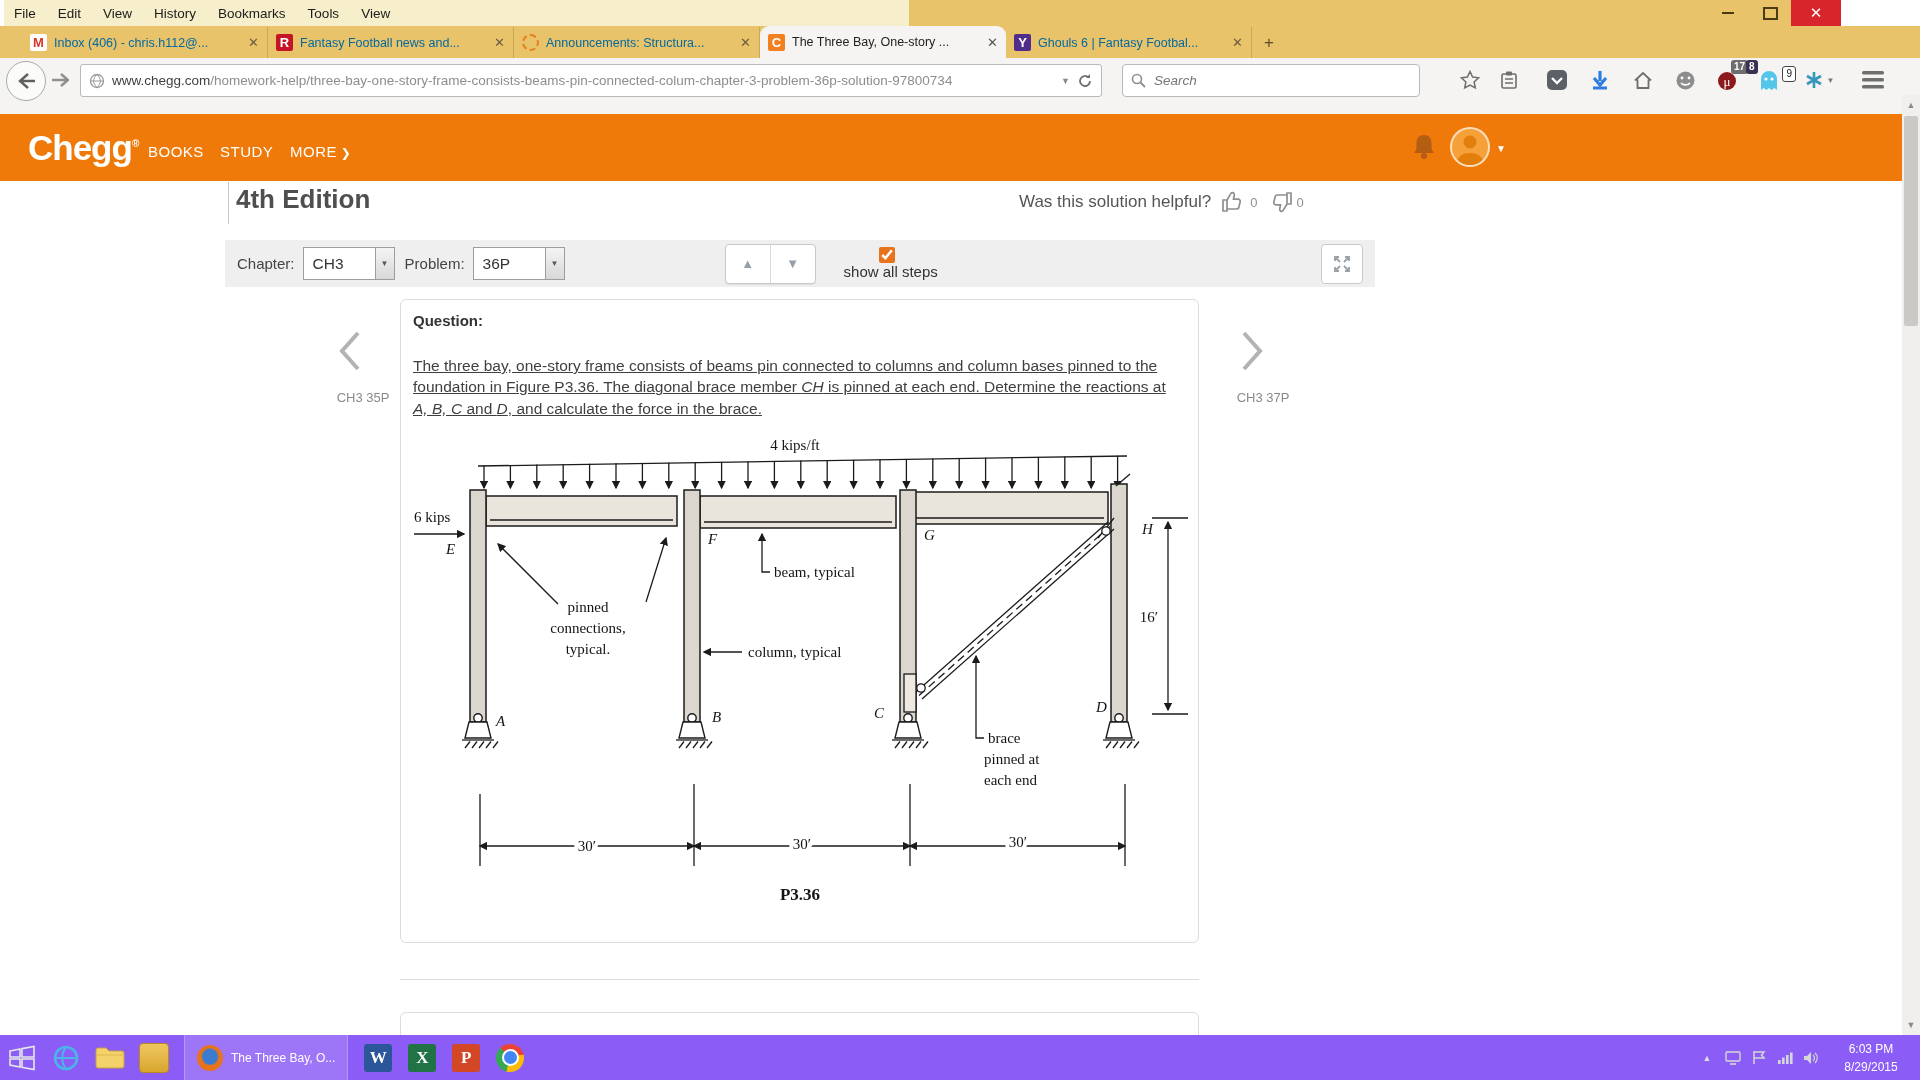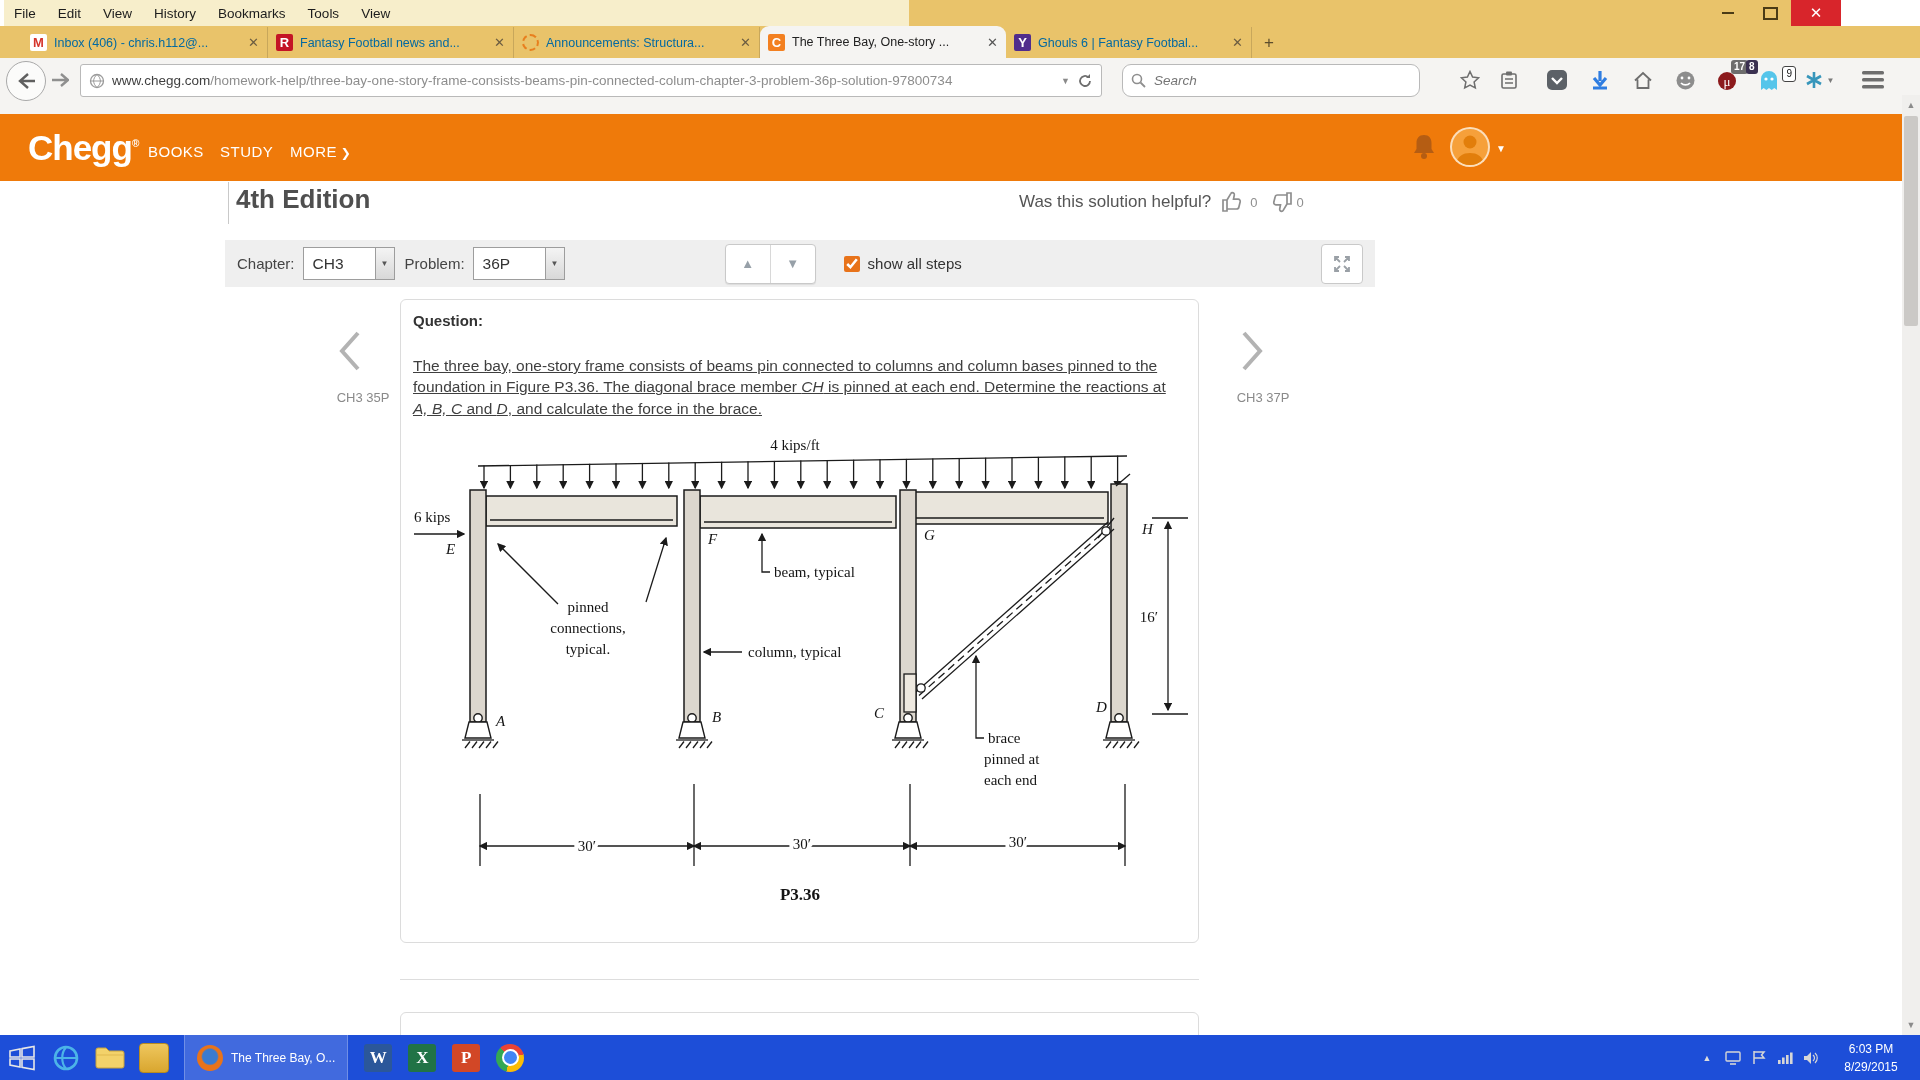--- a/index.html
+++ b/index.html
@@ -22,21 +22,21 @@
   .tab.active{background:#f5f4f2;border-radius:9px 9px 0 0;border-right:none;height:32px;}
   .tab.active .t-title{color:#222;}
   #newtab{width:34px;height:26px;display:flex;align-items:center;justify-content:center;color:#5c4d2c;font-size:17px;cursor:pointer;margin-bottom:2px;}
   
   #toolbar{left:0;top:58px;width:1920px;height:56px;background:#f5f4f2;border-bottom:1px solid #e0dedc;}
   #backbtn{left:6px;top:61px;width:38px;height:38px;border-radius:50%;border:1px solid #a9a9a9;background:#fbfbfa;display:flex;align-items:center;justify-content:center;}
   #fwdbtn{left:48px;top:70px;width:24px;height:20px;display:flex;align-items:center;justify-content:center;}
   #urlbox{left:80px;top:64px;width:1022px;height:33px;background:#fff;border:1px solid #b9b9b9;border-radius:3px;display:flex;align-items:center;padding:0 8px;box-sizing:border-box;}
   #urltext{flex:1;font-size:13.5px;white-space:nowrap;overflow:hidden;}
   #urltext .dom{color:#3f3f3f;} #urltext .pth{color:#8d8d8d;}
-  #searchbox{left:1122px;top:64px;width:298px;height:33px;background:#fff;border:1px solid #b9b9b9;border-radius:9px;display:flex;align-items:center;padding:0 8px;box-sizing:border-box;}
+  #searchbox{left:1122px;top:64px;width:298px;height:33px;background:#fff;border:1px solid #b9b9b9;border-radius:4px;display:flex;align-items:center;padding:0 8px;box-sizing:border-box;}
   #searchbox input{border:none;outline:none;flex:1;font-size:13.5px;font-style:italic;color:#555;font-family:"Liberation Sans",sans-serif;background:transparent;margin-left:6px;}
   .tbicon{top:64px;width:34px;height:32px;display:flex;align-items:center;justify-content:center;cursor:pointer;}
   .badge{position:absolute;font-size:10px;line-height:1;padding:2px 3px;border-radius:3px;color:#fff;font-weight:bold;}
   
   #cheggbar{left:0;top:114px;width:1920px;height:67px;background:#ef7a0a;}
   #chegglogo{left:28px;top:16px;color:#fff;font-size:35px;font-weight:bold;letter-spacing:-1px;line-height:1;}
   #chegglogo sup{font-size:10px;}
   .cheggnav{top:29px;color:#fff;font-size:15px;letter-spacing:.5px;cursor:pointer;}
   #cheggsearch{left:988px;top:15px;width:400px;height:37px;background:#fff;border-radius:2px;display:flex;align-items:stretch;}
   #cheggsearch input{flex:1;border:none;outline:none;font-size:16.5px;color:#444;padding:0 12px;font-family:"Liberation Sans",sans-serif;}
@@ -49,21 +49,21 @@
   .thumbwrap{display:flex;align-items:center;margin-right:10px;cursor:pointer;}
   .thumbwrap .cnt{font-size:13px;color:#8f8f8f;margin-left:3px;}
   #controls{left:225px;top:240px;width:1150px;height:47px;background:#efefef;display:flex;align-items:center;padding:0 12px;box-sizing:border-box;}
   .ctl-label{font-size:15px;color:#444;}
   .fakesel{height:31px;background:#fff;border:1px solid #9d9d9d;display:flex;align-items:stretch;margin:0 10px 0 8px;cursor:pointer;}
   .fakesel .val{width:62px;display:flex;align-items:center;padding-left:9px;font-size:15.5px;color:#333;}
   .fakesel .arr{width:18px;border-left:1px solid #9d9d9d;background:linear-gradient(#f4f4f4,#d8d8d8);display:flex;align-items:center;justify-content:center;font-size:8px;color:#555;}
   .stepbtns{margin-left:150px;display:flex;border:1px solid #c9c9c9;border-radius:4px;background:#fff;box-shadow:0 1px 1px rgba(0,0,0,.08);}
   .stepbtn{width:44px;height:38px;display:flex;align-items:center;justify-content:center;color:#97a0a8;font-size:13px;cursor:pointer;}
   .stepbtn:first-child{border-right:1px solid #d8d8d8;}
-  #showsteps{display:flex;align-items:center;margin-left:28px;}
+  #showsteps{display:flex;align-items:center;margin-left:28px;flex-direction:column;}
   #showsteps input{width:16px;height:16px;accent-color:#e8731a;margin:0 8px 0 0;}
   #showsteps .lbl{font-size:15px;color:#333;}
   #expandbtn{margin-left:auto;width:40px;height:38px;border:1px solid #c9c9c9;border-radius:4px;background:#fff;display:flex;align-items:center;justify-content:center;cursor:pointer;}
   
   #qcard{left:400px;top:299px;width:799px;height:644px;background:#fff;border:1px solid #dcdcdc;border-radius:6px;box-sizing:border-box;}
   #qheading{left:413px;top:312px;font-size:15px;font-weight:bold;color:#333;}
   #qpara{left:413px;top:355px;width:760px;font-size:15.5px;line-height:1.38;color:#3f3f3f;text-decoration:underline;}
   #qpara i{font-style:italic;}
   .navchev{top:330px;cursor:pointer;}
   .navlbl{top:390px;width:90px;text-align:center;font-size:13px;color:#8a8a8a;cursor:pointer;}
@@ -76,21 +76,21 @@
   #figsvg rect.col{fill:#dcd7ce;stroke:#1b1b1b;stroke-width:1.5;}
   #figsvg .fser{font-family:"Liberation Serif","DejaVu Serif",serif;font-size:15px;fill:#141414;}
   #figsvg .fit{font-style:italic;}
   #figsvg .fbold{font-weight:bold;font-size:17px;}
   #figsvg .dimtxt{paint-order:stroke;stroke:#fff;stroke-width:8px;}
   
   #scrollbar{left:1902px;top:95px;width:18px;height:940px;background:#f0efed;}
   #scrollthumb{left:1904px;top:116px;width:14px;height:210px;background:#cbc9c6;border-radius:2px;}
   .scrollarrow{left:1902px;width:18px;height:16px;display:flex;align-items:center;justify-content:center;color:#8b8b8b;font-size:9px;}
   
-  #taskbar{left:0;top:1035px;width:1920px;height:45px;background:#1d4ed8;display:flex;align-items:flex-end;}
+  #taskbar{left:0;top:1035px;width:1920px;height:45px;background:#8b5cf6;display:flex;align-items:flex-end;}
   .tb-app{width:44px;height:45px;display:flex;align-items:center;justify-content:center;cursor:pointer;}
   .officeicon{width:28px;height:28px;border-radius:3px;color:#fff;font-weight:bold;font-size:17px;display:flex;align-items:center;justify-content:center;font-family:"Liberation Serif",serif;}
   #ffbutton{height:45px;display:flex;align-items:center;padding:0 12px;background:rgba(255,255,255,.16);border-left:1px solid rgba(255,255,255,.25);border-right:1px solid rgba(255,255,255,.25);margin:0 8px;cursor:pointer;}
   #ffbutton .t{color:#fff;font-size:12px;margin-left:8px;white-space:nowrap;}
   #tray{margin-left:auto;display:flex;align-items:center;height:45px;}
   .trayicon{width:26px;height:45px;display:flex;align-items:center;justify-content:center;cursor:pointer;}
   #clock{width:82px;text-align:center;color:#fff;font-size:12px;line-height:1.5;margin:0 8px 0 6px;cursor:default;}
 </style>
 </head>
 <body>

